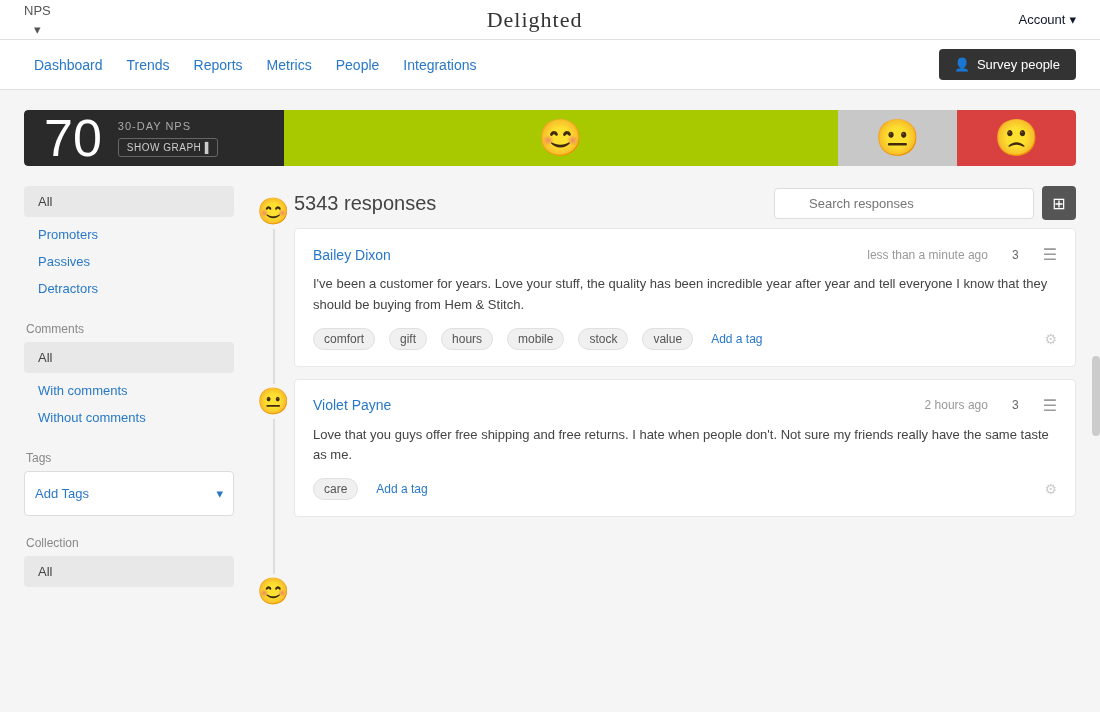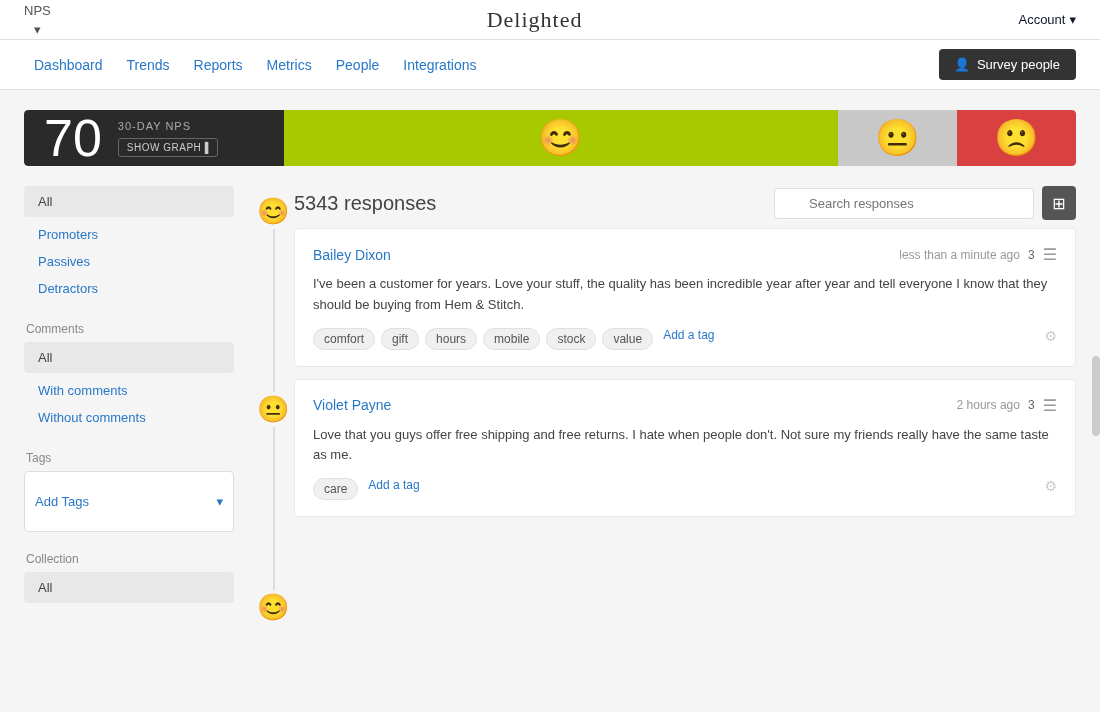--- a/index.html
+++ b/index.html
@@ -35,45 +35,45 @@
 
     
     .content-area { display: flex; gap: 0; }
 
     
     .sidebar { width: 210px; flex-shrink: 0; margin-right: 20px; }
     .sidebar-section { margin-bottom: 20px; }
     .sidebar-item-all { background: #e8e8e8; border-radius: 4px; padding: 8px 14px; font-size: 13px; color: #444; cursor: pointer; margin-bottom: 4px; }
     .sidebar-item-link { padding: 6px 14px; font-size: 13px; color: #2878c8; cursor: pointer; display: block; text-decoration: none; }
     .section-label { font-size: 12px; color: #888; margin-bottom: 6px; padding-left: 2px; }
-    .tags-dropdown { border: 1px solid #ddd; border-radius: 4px; padding: 22px 10px; font-size: 13px; color: #2878c8; background: #fff; cursor: pointer; display: flex; align-items: center; justify-content: space-between; width: 100%; }
+    .tags-dropdown { border: 1px solid #ddd; border-radius: 4px; padding: 14px 10px; font-size: 13px; color: #2878c8; background: #fff; cursor: pointer; display: flex; align-items: center; justify-content: space-between; width: 100%; }
 
     
     .timeline-area { display: flex; flex: 1; gap: 0; }
     .timeline { width: 40px; display: flex; flex-direction: column; align-items: center; padding-top: 10px; flex-shrink: 0; }
 
     
     .responses-area { flex: 1; }
     .responses-header { display: flex; align-items: center; justify-content: space-between; margin-bottom: 8px; }
     .responses-count { font-size: 20px; color: #444; font-weight: 400; }
     .search-area { display: flex; align-items: center; gap: 8px; }
     .search-box { border: 1px solid #ddd; border-radius: 4px; padding: 7px 12px 7px 34px; font-size: 13px; width: 260px; background: #fff; color: #999; position: relative; }
     .search-wrapper { position: relative; display: flex; align-items: center; }
     .search-icon-inner { position: absolute; left: 10px; color: #999; font-size: 14px; pointer-events: none; }
     .grid-btn { background: #555; border: none; border-radius: 4px; width: 34px; height: 34px; display: flex; align-items: center; justify-content: center; cursor: pointer; color: #fff; font-size: 16px; }
 
     
     .response-card { background: #fff; border: 1px solid #e8e8e8; border-radius: 4px; padding: 16px 18px; margin-bottom: 12px; }
     .card-header { display: flex; align-items: center; justify-content: space-between; margin-bottom: 10px; }
     .card-name { color: #2878c8; font-size: 14px; font-weight: 500; cursor: pointer; }
-    .card-meta { display: flex; align-items: center; gap: 8px; color: #999; font-size: 12px; }
+    .card-meta { display: flex; align-items: center; gap: 24px; color: #999; font-size: 12px; }
     .card-score { font-size: 12px; color: #666; }
     .card-menu { color: #999; font-size: 16px; cursor: pointer; }
     .card-body { font-size: 13px; color: #444; line-height: 1.6; margin-bottom: 12px; }
-    .card-tags { display: flex; gap: 6px; flex-wrap: wrap; margin-top: 9px; }
+    .card-tags { display: flex; align-items: center; gap: 14px; flex-wrap: wrap; margin-top: 9px; }
     .tag-chip { background: #f0f0f0; border: 1px solid #e0e0e0; border-radius: 12px; padding: 3px 10px; font-size: 12px; color: #555; cursor: pointer; }
     .add-tag-link { color: #2878c8; font-size: 12px; cursor: pointer; margin-left: 4px; }
 
     .scrollbar-thumb { position: fixed; right: 0; top: 50%; width: 8px; height: 80px; background: #ccc; border-radius: 4px; }
   </style>
 </head>
 <body>
 
 <div class="topbar">
   <div class="topbar-left">

